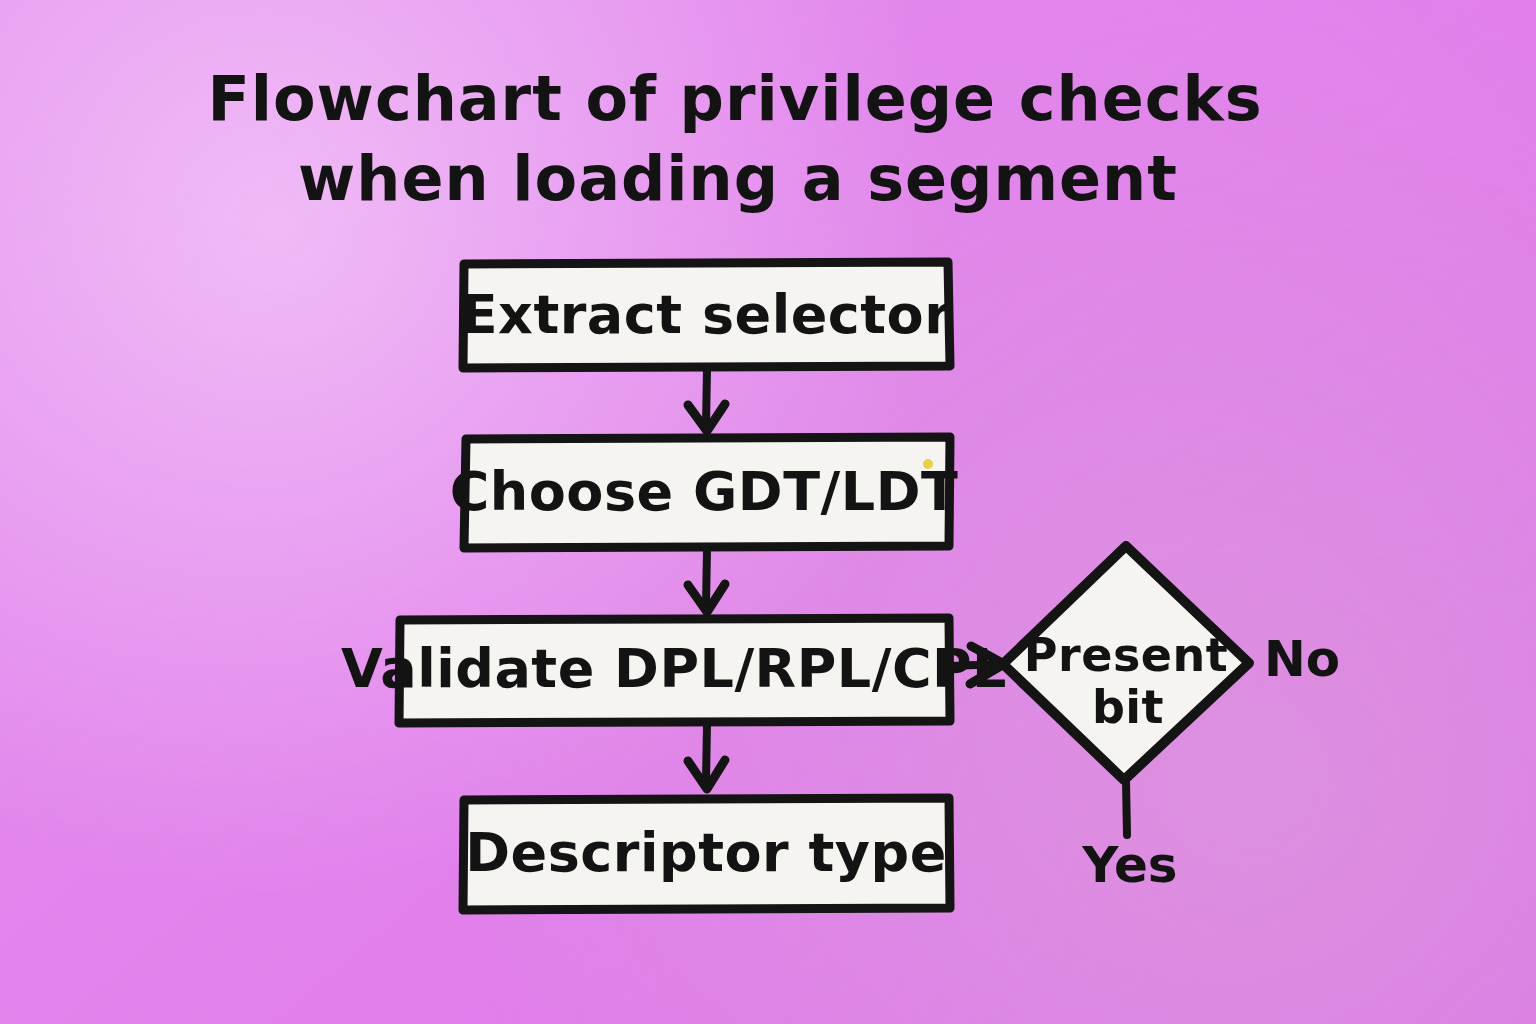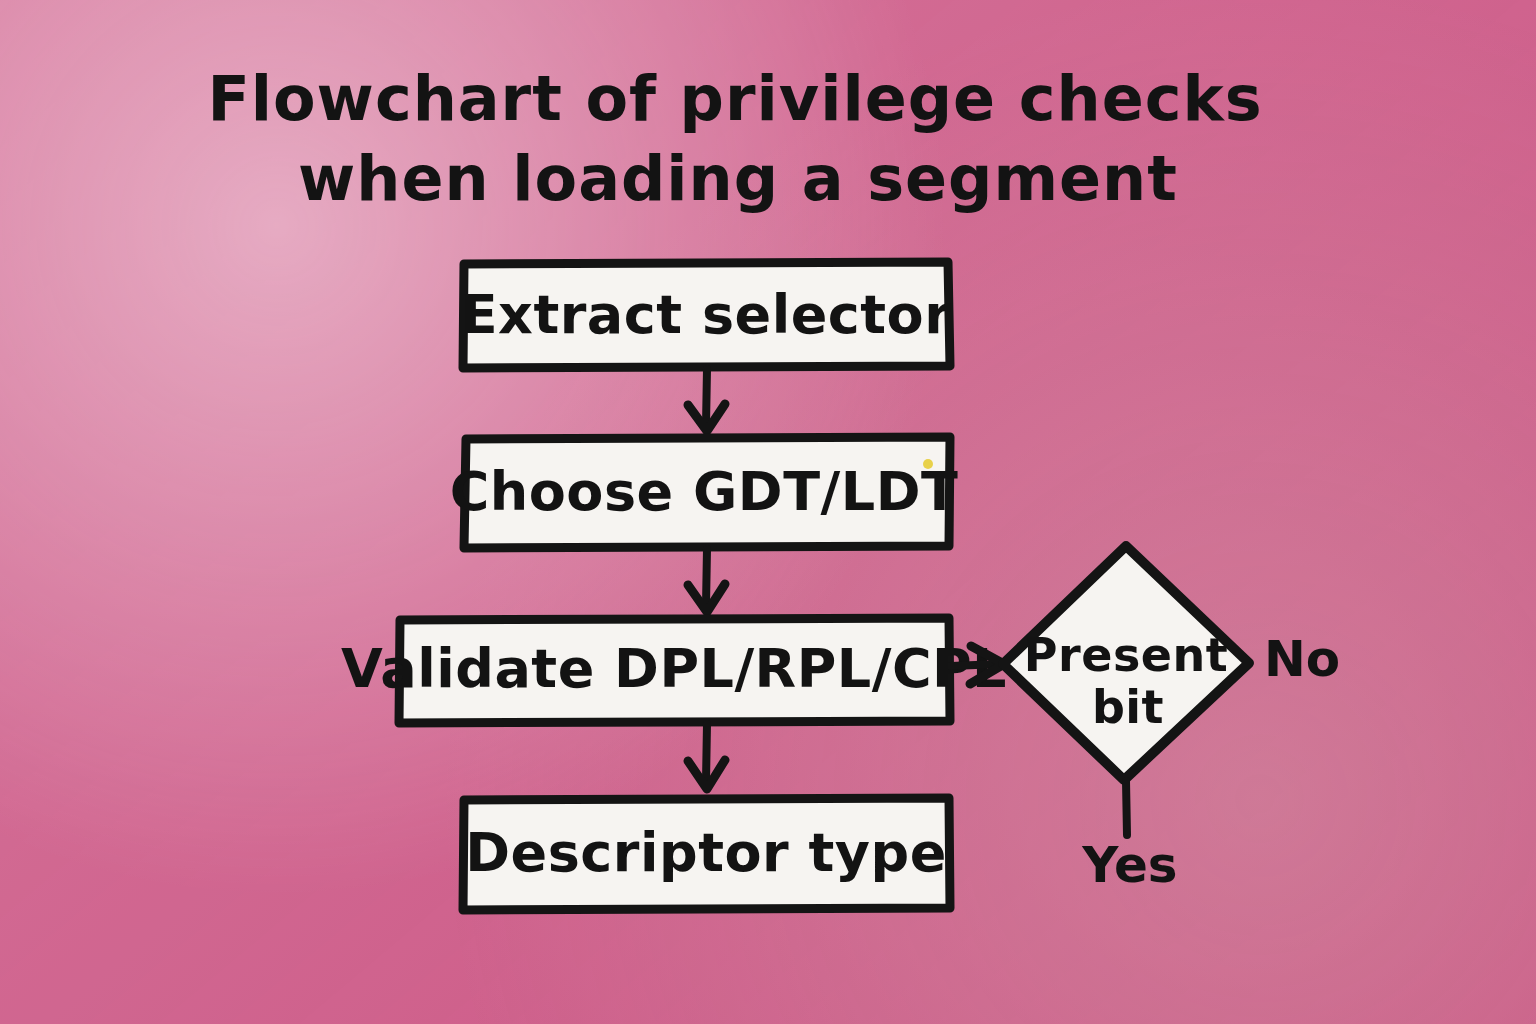--- a/index.html
+++ b/index.html
@@ -4,21 +4,21 @@
 <style>
   html, body {
     margin: 0;
     padding: 0;
     background: #efebe6;
   }
   #canvas {
     position: relative;
     width: 1536px;
     height: 1024px;
-    background: #be185d;
+    background: #d946ef;
     overflow: hidden;
     font-family: "DejaVu Sans", sans-serif;
   }
   
   #paper-grain {
     position: absolute;
     inset: 0;
     pointer-events: none;
     background:
       radial-gradient(circle at 18% 22%, rgba(255,255,255,0.55) 0%, rgba(255,255,255,0) 45%),

